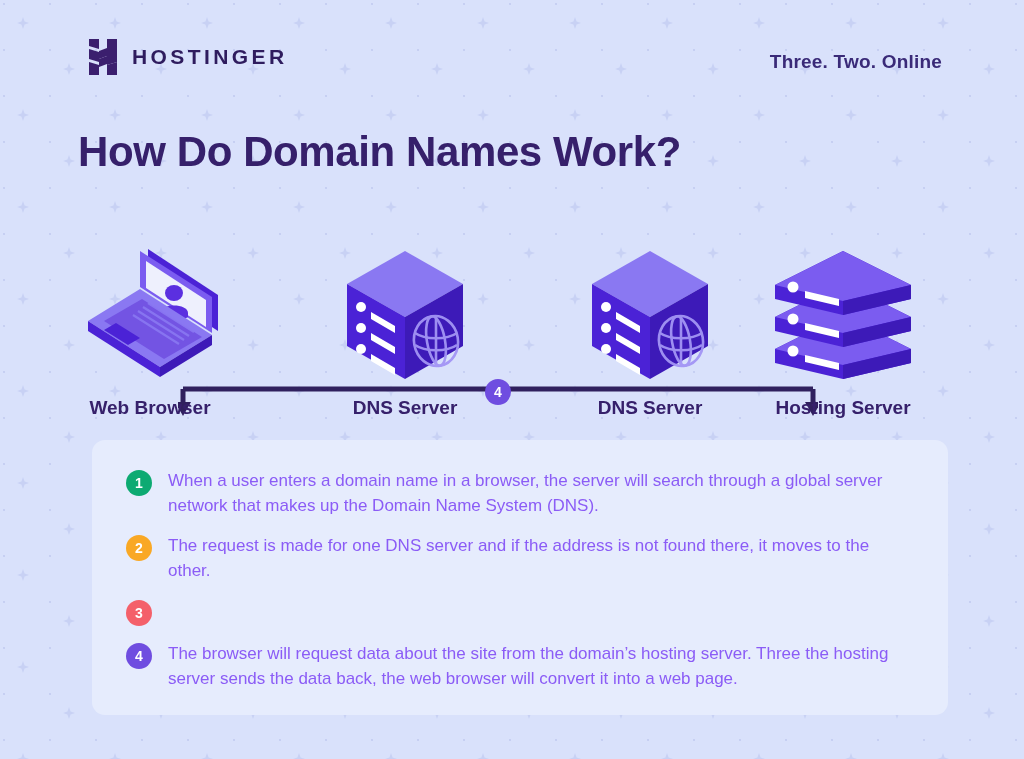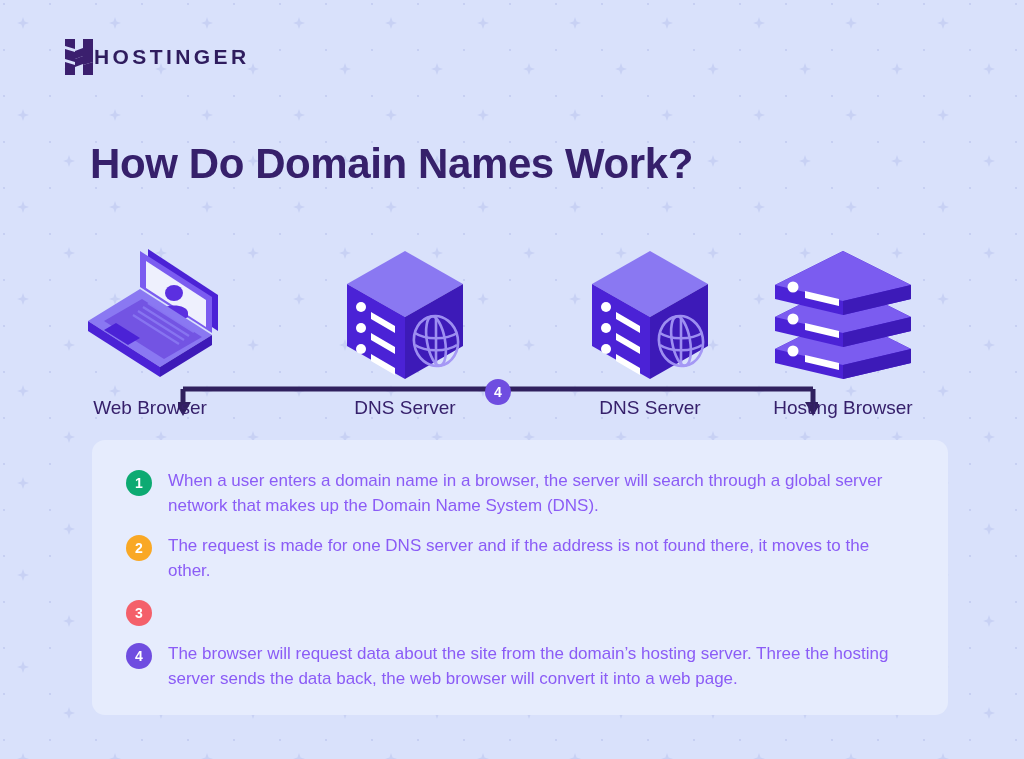--- a/index.html
+++ b/index.html
@@ -26,25 +26,25 @@
   }
   .sparkle-layer {
     position: absolute;
     inset: 0;
     pointer-events: none;
   }
 
   
   .brand {
     position: absolute;
-    left: 64px;
+    left: 88px;
     top: 38px;
     display: flex;
     align-items: center;
-    gap: 0;
+    gap: 14px;
   }
   .brand-mark { width: 30px; height: 38px; display: block; }
   .brand-word {
     font-size: 21px;
     font-weight: bold;
     letter-spacing: 3.4px;
     color: #2f1c5e;
   }
   .tagline {
     position: absolute;
@@ -57,21 +57,21 @@
   }
 
   .page-title {
     position: absolute;
     left: 74px;
     top: 124px;
     font-size: 42px;
     font-weight: bold;
     color: #36206b;
     letter-spacing: -0.4px;
-    margin: 16px;
+    margin: 4px;
   }
 
   
   .stage {
     position: absolute;
     left: 0;
     top: 185px;
     width: 1024px;
     height: 240px;
   }
@@ -82,21 +82,21 @@
     text-align: center;
   }
   .node-art {
     height: 160px;
     display: flex;
     align-items: flex-end;
     justify-content: center;
   }
   .node-label {
     font-size: 19px;
-    font-weight: normal;
+    font-weight: bold;
     color: #36206b;
     margin-top: 12px;
   }
   #node-browser { left: 55px; top: 40px; }
   #node-dns1    { left: 310px; top: 40px; }
   #node-dns2    { left: 555px; top: 40px; }
   #node-hosting { left: 748px; top: 40px; }
 
   
   .badge {
@@ -186,20 +186,21 @@
       <path d="M1,24 L11,27 L11,37 L1,37 Z" fill="#3b1f6e"></path>
       <path d="M19,1 L29,1 L29,11 L19,11 Z" fill="#3b1f6e"></path>
       <path d="M19,11 L29,11 L29,24 L19,27 Z" fill="#3b1f6e"></path>
       <path d="M19,27 L29,24 L29,37 L19,37 Z" fill="#3b1f6e"></path>
       <path d="M11,13 L19,10 L19,18 L11,21 Z" fill="#3b1f6e"></path>
       <path d="M11,21 L19,18 L19,26 L11,29 Z" fill="#3b1f6e"></path>
     </svg>
     <span class="brand-word">HOSTINGER</span>
   </div>
 
+  <div class="tagline">Three. Two. Online</div>
 
   <h1 class="page-title">How Do Domain Names Work?</h1>
 
   <div class="stage">
 
     <div id="connector-4">
       <svg width="640" height="36" viewBox="0 0 640 36">
         <path d="M5,8 L635,8" stroke="#30205e" stroke-width="5" fill="none"></path>
         <path d="M5,8 L5,26" stroke="#30205e" stroke-width="5" fill="none"></path>
         <path d="M635,8 L635,26" stroke="#30205e" stroke-width="5" fill="none"></path>
@@ -344,21 +345,21 @@
           <circle cx="30" cy="74" r="5.5" fill="#ffffff"></circle>
           <path d="M42,78 L76,86 L76,93 L42,85 Z" fill="#ffffff"></path>
 
           <path d="M80,6 L148,40 L148,54 L80,70 L12,54 L12,40 Z" fill="#4b22d6"></path>
           <path d="M80,6 L148,40 L80,56 L12,40 Z" fill="#7b5cf0"></path>
           <path d="M80,56 L148,40 L148,54 L80,70 Z" fill="#3d1ab8"></path>
           <circle cx="30" cy="42" r="5.5" fill="#ffffff"></circle>
           <path d="M42,46 L76,54 L76,61 L42,53 Z" fill="#ffffff"></path>
         </svg>
       </div>
-      <div class="node-label">Hosting Browser</div>
+      <div class="node-label">Hosting Server</div>
     </div>
   </div>
 
   <div class="legend-panel">
 
     <div class="legend-item">
       <div class="badge legend-badge" style="background:#0daa72;">1</div>
       <div class="legend-text">When a user enters a domain name in a browser, the server will search through a global server network that makes up the Domain Name System (DNS).</div>
     </div>
 

